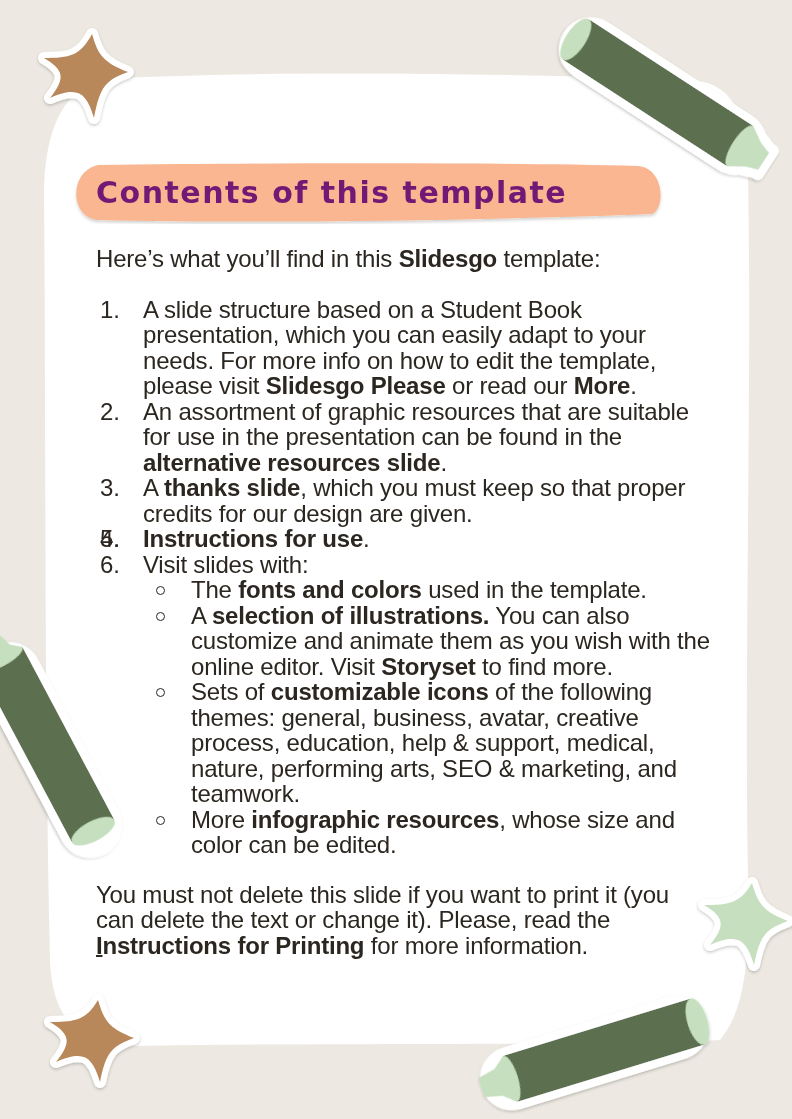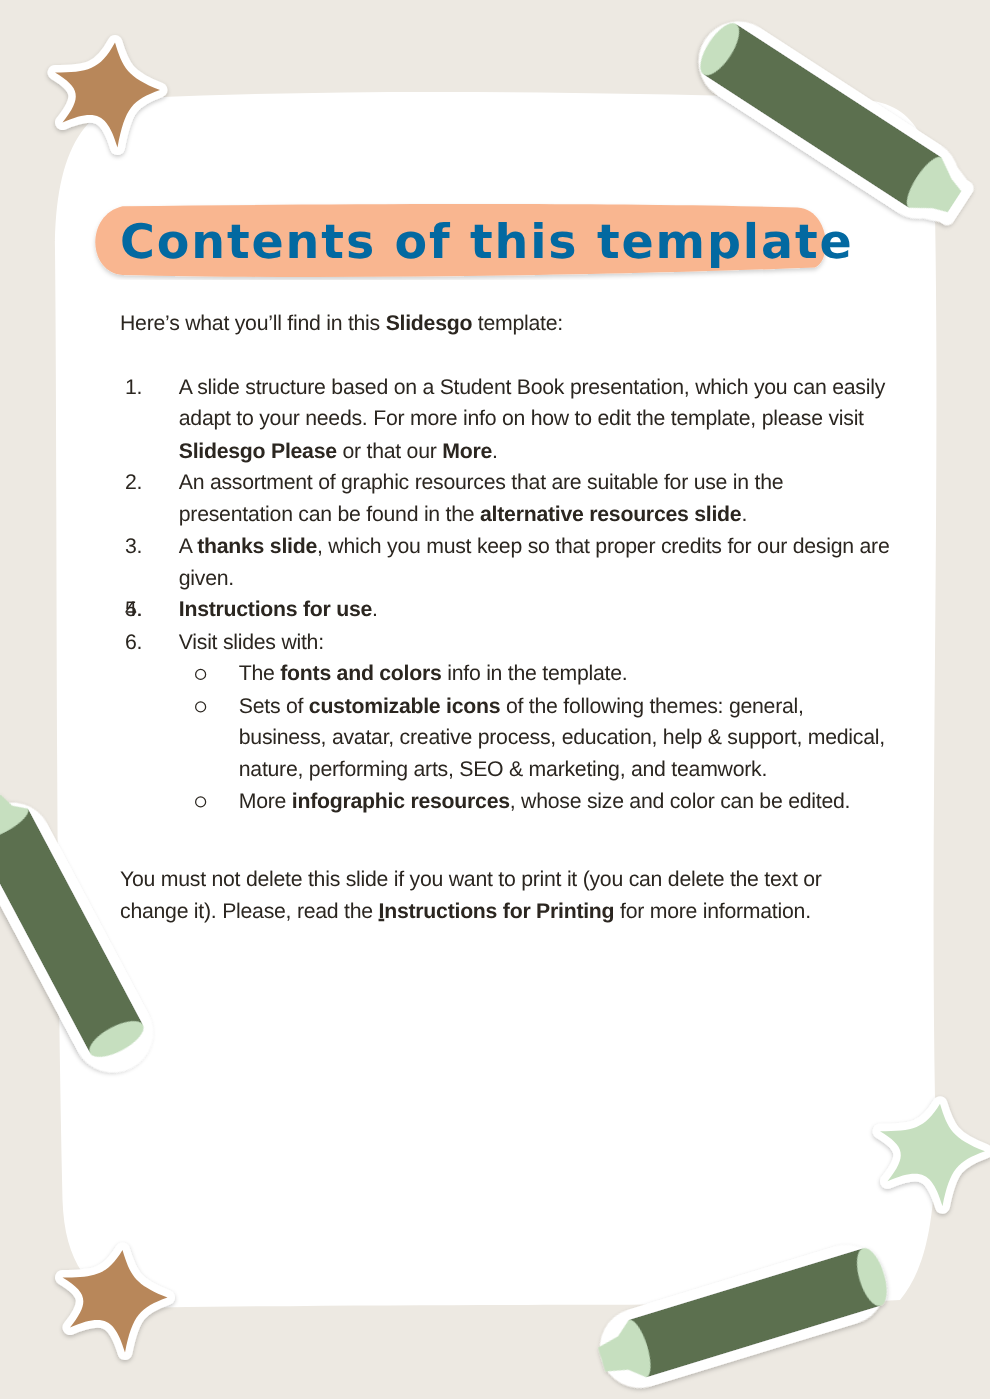--- a/index.html
+++ b/index.html
@@ -14,40 +14,40 @@
     position: absolute; left: 0; top: 0; width: 792px; height: 1119px;
   }
   .deco { position: absolute; left: 0; top: 0; width: 792px; height: 1119px; pointer-events: none; }
   .title-pill {
     position: absolute; left: 68px; top: 162px; width: 598px; height: 62px;
   }
   .title-pill svg { position: absolute; left: 0; top: 0; }
   .title-text {
     position: absolute; left: 28px; top: 6px; width: 560px;
     font-family: "DejaVu Sans", sans-serif;
-    font-size: 38px; letter-spacing: 1.5px; font-weight: bold;
-    color: #0369a1; line-height: 50px; white-space: nowrap;
+    font-size: 30px; letter-spacing: 1.5px; font-weight: bold;
+    color: #701a75; line-height: 50px; white-space: nowrap;
   }
   .content {
     position: absolute; left: 96px; top: 246px; width: 620px;
-    font-size: 17px; line-height: 25.5px; color: #2b2620;
+    font-size: 24px; line-height: 25.5px; color: #2b2620;
     letter-spacing: -0.2px;
   }
   .intro { margin: 0 0 25px 0; }
   ol.main { list-style: none; margin: 0; padding: 0; }
   ol.main > li { position: relative; padding-left: 47px; }
   .num { position: absolute; left: 4px; top: 0; }
   ul.sub { list-style: none; margin: 0; padding: 0; }
   ul.sub > li { position: relative; padding-left: 48px; }
   .bullet {
     position: absolute; left: 13px; top: 9px; width: 7px; height: 7px;
     border: 1.3px solid #2b2620; border-radius: 50%;
   }
   b { font-weight: bold; }
-  .outro { margin-top: 37px; width: 600px; }
+  .outro { margin-top: 24px; width: 600px; }
   .u { text-decoration: underline; text-decoration-thickness: 1.5px; }
 </style>
 </head>
 <body>
 
 <svg class="paper" width="792" height="1119" viewBox="0 0 792 1119">
   <path d="M120 78 C 300 70, 520 74, 690 80 C 735 82, 748 120, 748 170
            C 752 400, 744 650, 748 880 C 750 960, 745 1010, 720 1040
            C 600 1046, 400 1042, 130 1046 C 80 1046, 52 1020, 50 960
            C 44 700, 46 400, 44 200 C 44 120, 68 80, 120 78 Z" fill="#ffffff"></path>
@@ -107,26 +107,27 @@
     </defs>
     <path d="M 30 3 C 200 1, 420 0, 570 4 C 596 6, 598 46, 584 52 C 430 58, 200 62, 30 58 C 2 56, 0 10, 30 3 Z" fill="#f9b690" filter="url(#sh2)"></path>
   </svg>
   <div class="title-text">Contents of this template</div>
 </div>
 
 <div class="content">
   <p class="intro"><span>Here’s what you’ll find in this </span><b>Slidesgo</b><span> template:</span></p>
 
   <ol class="main" id="main-list">
-      <li><span class="num">1.</span><span><span>A slide structure based on a Student Book presentation, which you can easily adapt to your needs. For more info on how to edit the template, please visit </span><b>Slidesgo Please</b><span> or that our </span><b>More</b><span>.</span></span></li>
+      <li><span class="num">1.</span><span><span>A slide structure based on a Student Book presentation, which you can easily adapt to your needs. For more info on how to edit the template, please visit </span><b>Slidesgo Please</b><span> or read our </span><b>More</b><span>.</span></span></li>
       <li><span class="num">2.</span><span><span>An assortment of graphic resources that are suitable for use in the presentation can be found in the </span><b>alternative resources slide</b><span>.</span></span></li>
       <li><span class="num">3.</span><span><span>A </span><b>thanks slide</b><span>, which you must keep so that proper credits for our design are given.</span></span></li>
       <li><span class="num">4.</span></li>
       <li><span class="num">5.</span><span><b>Instructions for use</b><span>.</span></span></li>
       <li><span class="num">6.</span><span><span>Visit slides with:</span></span><ul class="sub">
-          <li><span class="bullet"></span><span>The </span><b>fonts and colors</b><span> info in the template.</span></li>
+          <li><span class="bullet"></span><span>The </span><b>fonts and colors</b><span> used in the template.</span></li>
+          <li><span class="bullet"></span><span>A </span><b>selection of illustrations.</b><span> You can also customize and animate them as you wish with the online editor. Visit </span><b>Storyset</b><span> to find more.</span></li>
           <li><span class="bullet"></span><span>Sets of </span><b>customizable icons</b><span> of the following themes: general, business, avatar, creative process, education, help &amp; support, medical, nature, performing arts, SEO &amp; marketing, and teamwork.</span></li>
           <li><span class="bullet"></span><span>More </span><b>infographic resources</b><span>, whose size and color can be edited.</span></li>
         </ul></li>
     </ol>
 
   <p class="outro"><span>You must not delete this slide if you want to print it (you can delete the text or change it). Please, read the </span><b><span class="u">I</span><span>nstructions for Printing</span></b><span> for more information.</span></p>
 </div>
 
 </body></html>

